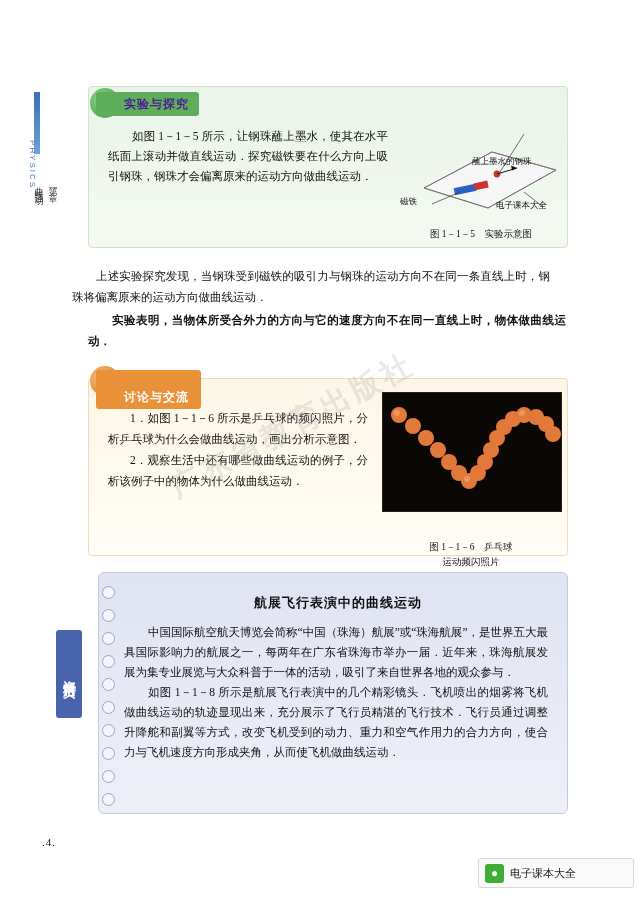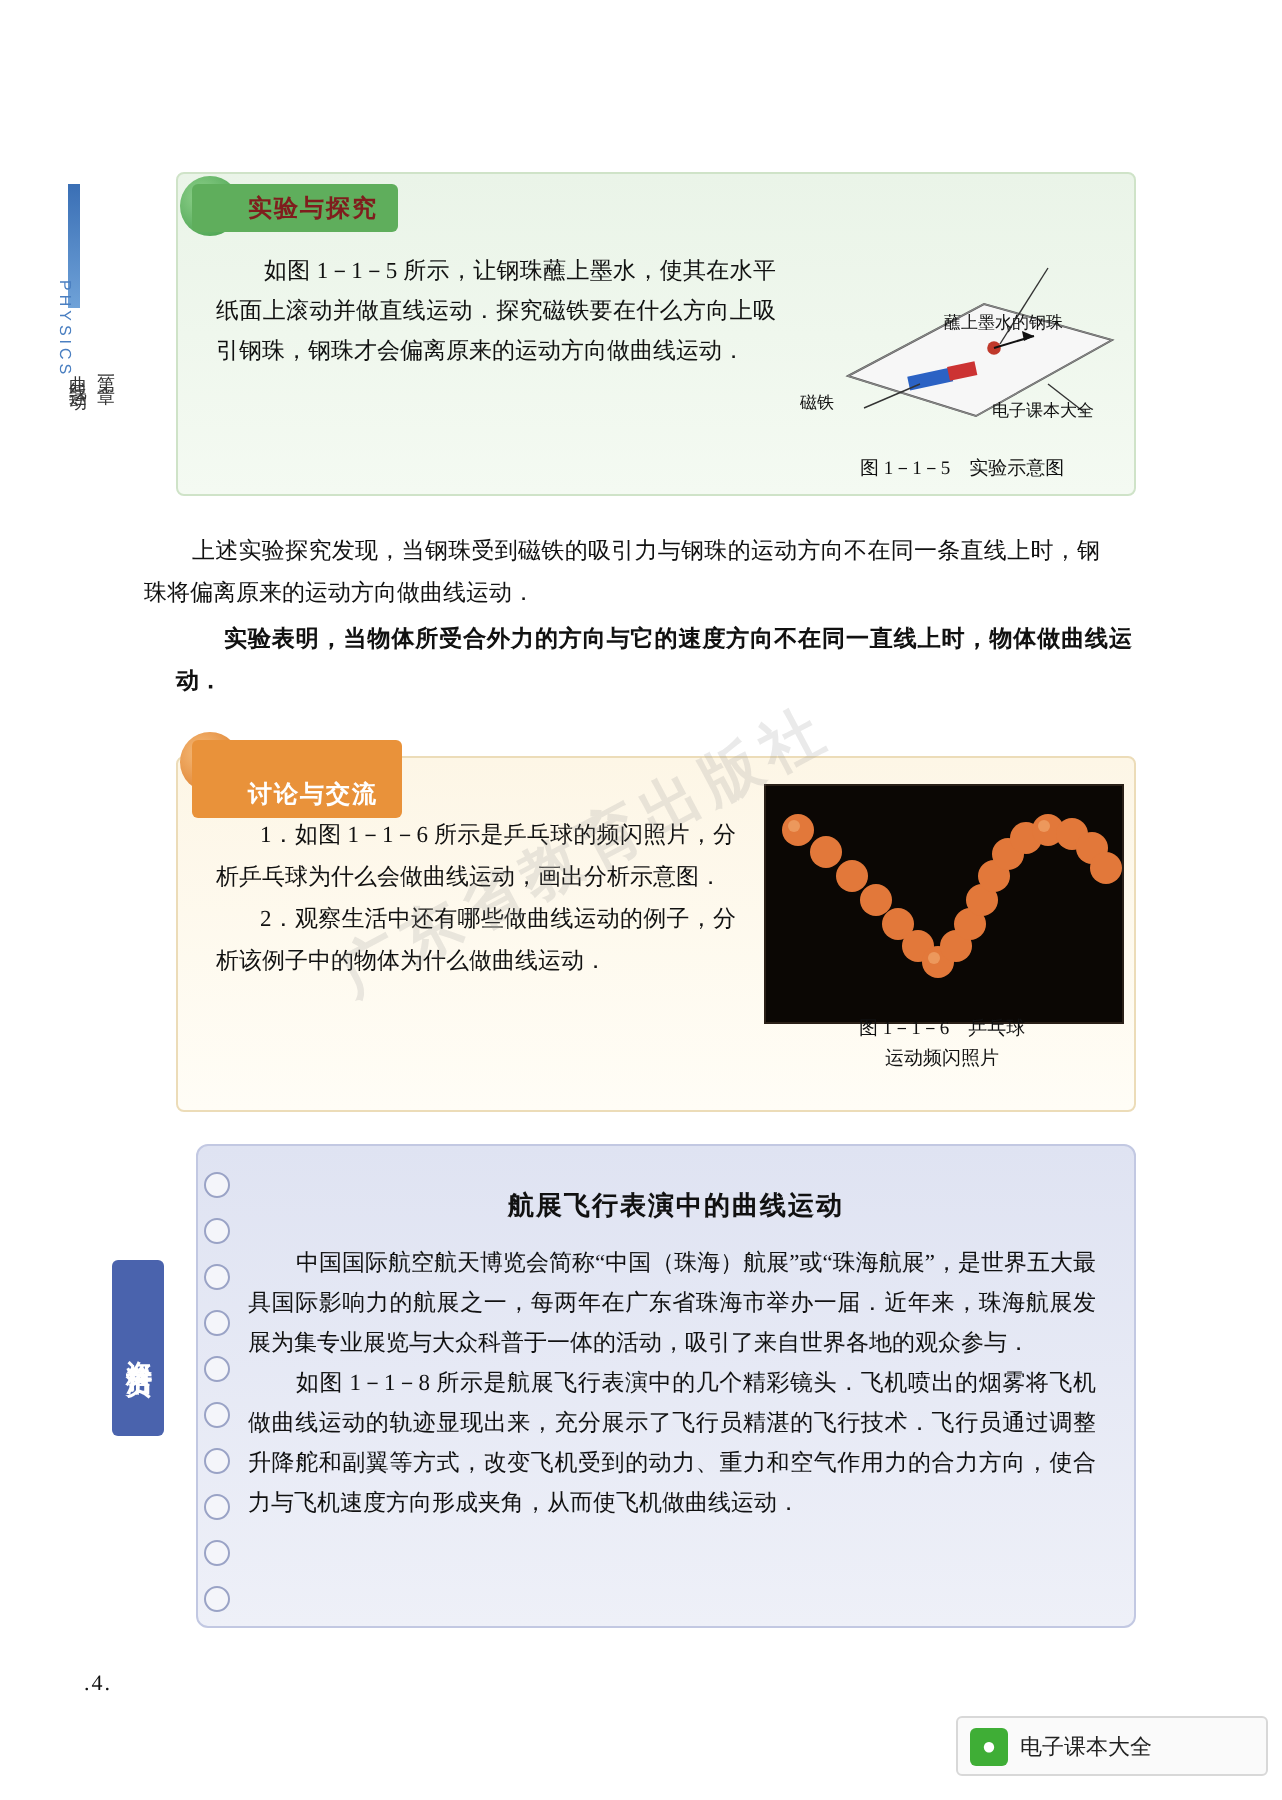--- a/index.html
+++ b/index.html
@@ -33,21 +33,21 @@
   
   .box-exp{
     position:absolute;left:88px;top:86px;width:478px;height:160px;
     background:linear-gradient(to bottom,#eaf4e8,#f4faf2);
     border:1px solid #cfe3c8;border-radius:4px;
   }
   .tag-exp{
     position:absolute;left:96px;top:92px;height:24px;
     display:flex;align-items:center;
     background:#5fae5c;border-radius:3px;padding:0 10px 0 28px;
-    color:#7f1d1d;font-size:12px;font-weight:bold;letter-spacing:1px;
+    color:#4c1d95;font-size:12px;font-weight:bold;letter-spacing:1px;
   }
   .tag-exp-icon{
     position:absolute;left:90px;top:88px;width:30px;height:30px;border-radius:50%;
     background:radial-gradient(circle at 35% 35%,#8fd18c,#3e9a45);
     display:flex;align-items:center;justify-content:center;color:#fff;font-size:15px;
   }
   .exp-text{
     position:absolute;left:108px;top:126px;width:280px;
     font-size:11.5px;line-height:20px;text-align:justify;text-indent:24px;
     color:#111;
@@ -93,21 +93,21 @@
     font-size:11.5px;line-height:21px;text-align:justify;
   }
   .disc-text div{text-indent:22px;}
 
   
   .pp-photo{
     position:absolute;left:382px;top:392px;width:178px;height:118px;
     background:#0a0603;border:1px solid #2a2018;overflow:hidden;
   }
   .pp-cap{
-    position:absolute;left:382px;top:508px;width:178px;text-align:center;
+    position:absolute;left:382px;top:540px;width:178px;text-align:center;
     font-size:9.5px;line-height:15px;
   }
 
   
   .box-data{
     position:absolute;left:98px;top:572px;width:468px;height:240px;
     background:linear-gradient(to bottom,#dfe3f2,#eef0f8);
     border:1px solid #c2c8e2;border-radius:6px;
   }
   .ring-col{position:absolute;left:102px;top:586px;width:14px;height:214px;}

